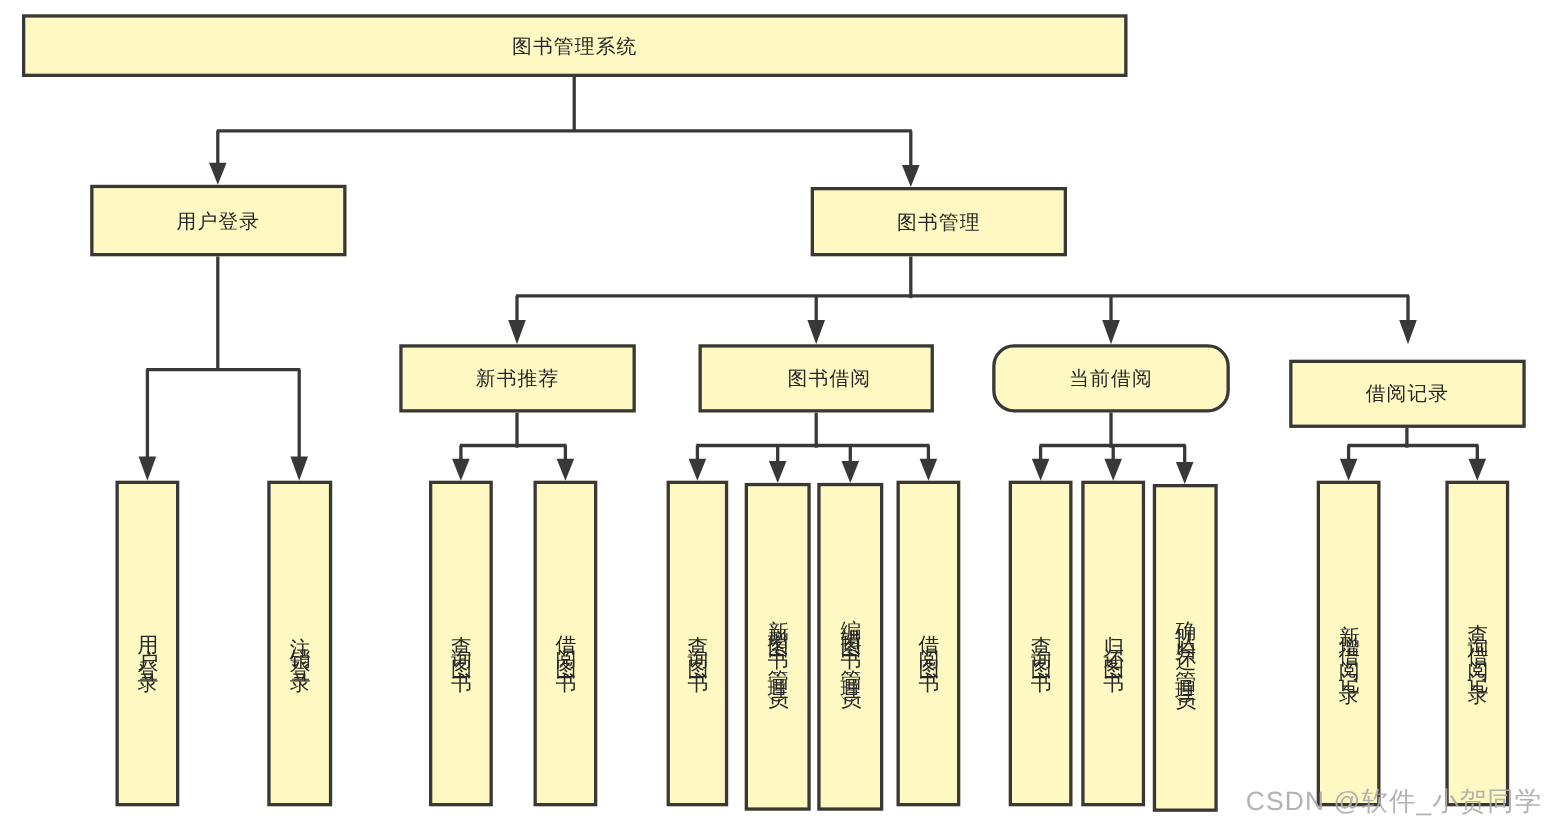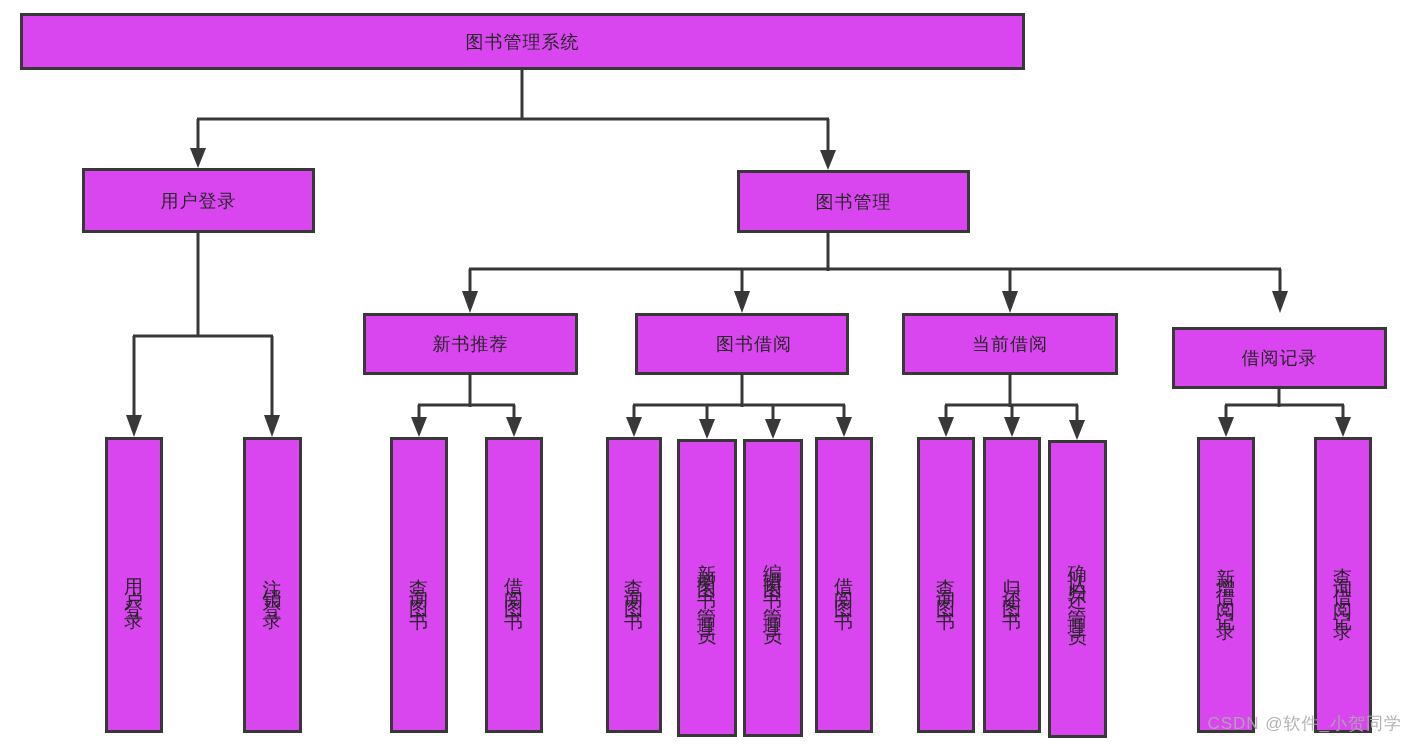--- a/index.html
+++ b/index.html
@@ -4,32 +4,32 @@
 <style>
   html,body{margin:0;padding:0;background:#ffffff;}
   #stage{
     position:relative;width:1405px;height:747px;background:#ffffff;overflow:hidden;
     font-family:"Liberation Sans","DejaVu Sans",sans-serif;
   }
   #connectors{position:absolute;left:0;top:0;width:1405px;height:747px;}
   #connectors line{stroke:#383838;stroke-width:3;}
   #connectors polygon{fill:#383838;}
   .box{
-    position:absolute;background:#d946ef;border:3px solid #383838;box-sizing:border-box;
+    position:absolute;background:#fef9c3;border:3px solid #383838;box-sizing:border-box;
     display:flex;align-items:center;justify-content:center;color:#262626;
   }
   .hnode{font-size:18px;letter-spacing:1px;white-space:nowrap;}
   .root{font-size:18px;}
   .vnode{
     writing-mode:vertical-rl;text-orientation:mixed;
     font-size:19px;letter-spacing:11px;line-height:1;
   }
   .vnode.long{letter-spacing:9px;}
   #watermark{
-    position:absolute;right:3px;top:712px;font-size:17px;
+    position:absolute;right:3px;top:712px;font-size:24px;
     color:rgba(171,171,171,0.92);letter-spacing:1px;white-space:nowrap;z-index:5;
   }
 </style>
 </head>
 <body>
 
 <div id="stage">
 
   <svg id="connectors">
 
@@ -107,21 +107,21 @@
     </g>
   </svg>
 
   <div class="box hnode root" style="left:20px;top:13px;width:1005px;height:57px;">图书管理系统</div>
 
   <div class="box hnode" style="left:82px;top:168px;width:233px;height:65px;">用户登录</div>
   <div class="box hnode" style="left:712px;top:170px;width:233px;height:63px;margin-left:25px;">图书管理</div>
 
   <div class="box hnode" style="left:363px;top:313px;width:215px;height:62px;">新书推荐</div>
   <div class="box hnode" style="left:635px;top:313px;width:214px;height:62px;padding-left:24px;">图书借阅</div>
-  <div class="box hnode" style="left:902px;top:313px;width:216px;height:62px;">当前借阅</div>
+  <div class="box hnode" style="left:902px;top:313px;width:216px;height:62px;border-radius:20px;">当前借阅</div>
   <div class="box hnode" style="left:1172px;top:313px;width:215px;height:62px;margin-top:14px;">借阅记录</div>
 
   <div class="box vnode" style="left:105px;top:437px;width:58px;height:296px;">用户登录</div>
   <div class="box vnode" style="left:243px;top:437px;width:59px;height:296px;">注销登录</div>
 
   <div class="box vnode" style="left:390px;top:437px;width:58px;height:296px;">查询图书</div>
   <div class="box vnode" style="left:485px;top:437px;width:58px;height:296px;">借阅图书</div>
 
   <div class="box vnode" style="left:606px;top:437px;width:56px;height:296px;">查询图书</div>
   <div class="box vnode long" style="left:677px;top:439px;width:60px;height:298px;">新增图书（管理员）</div>

